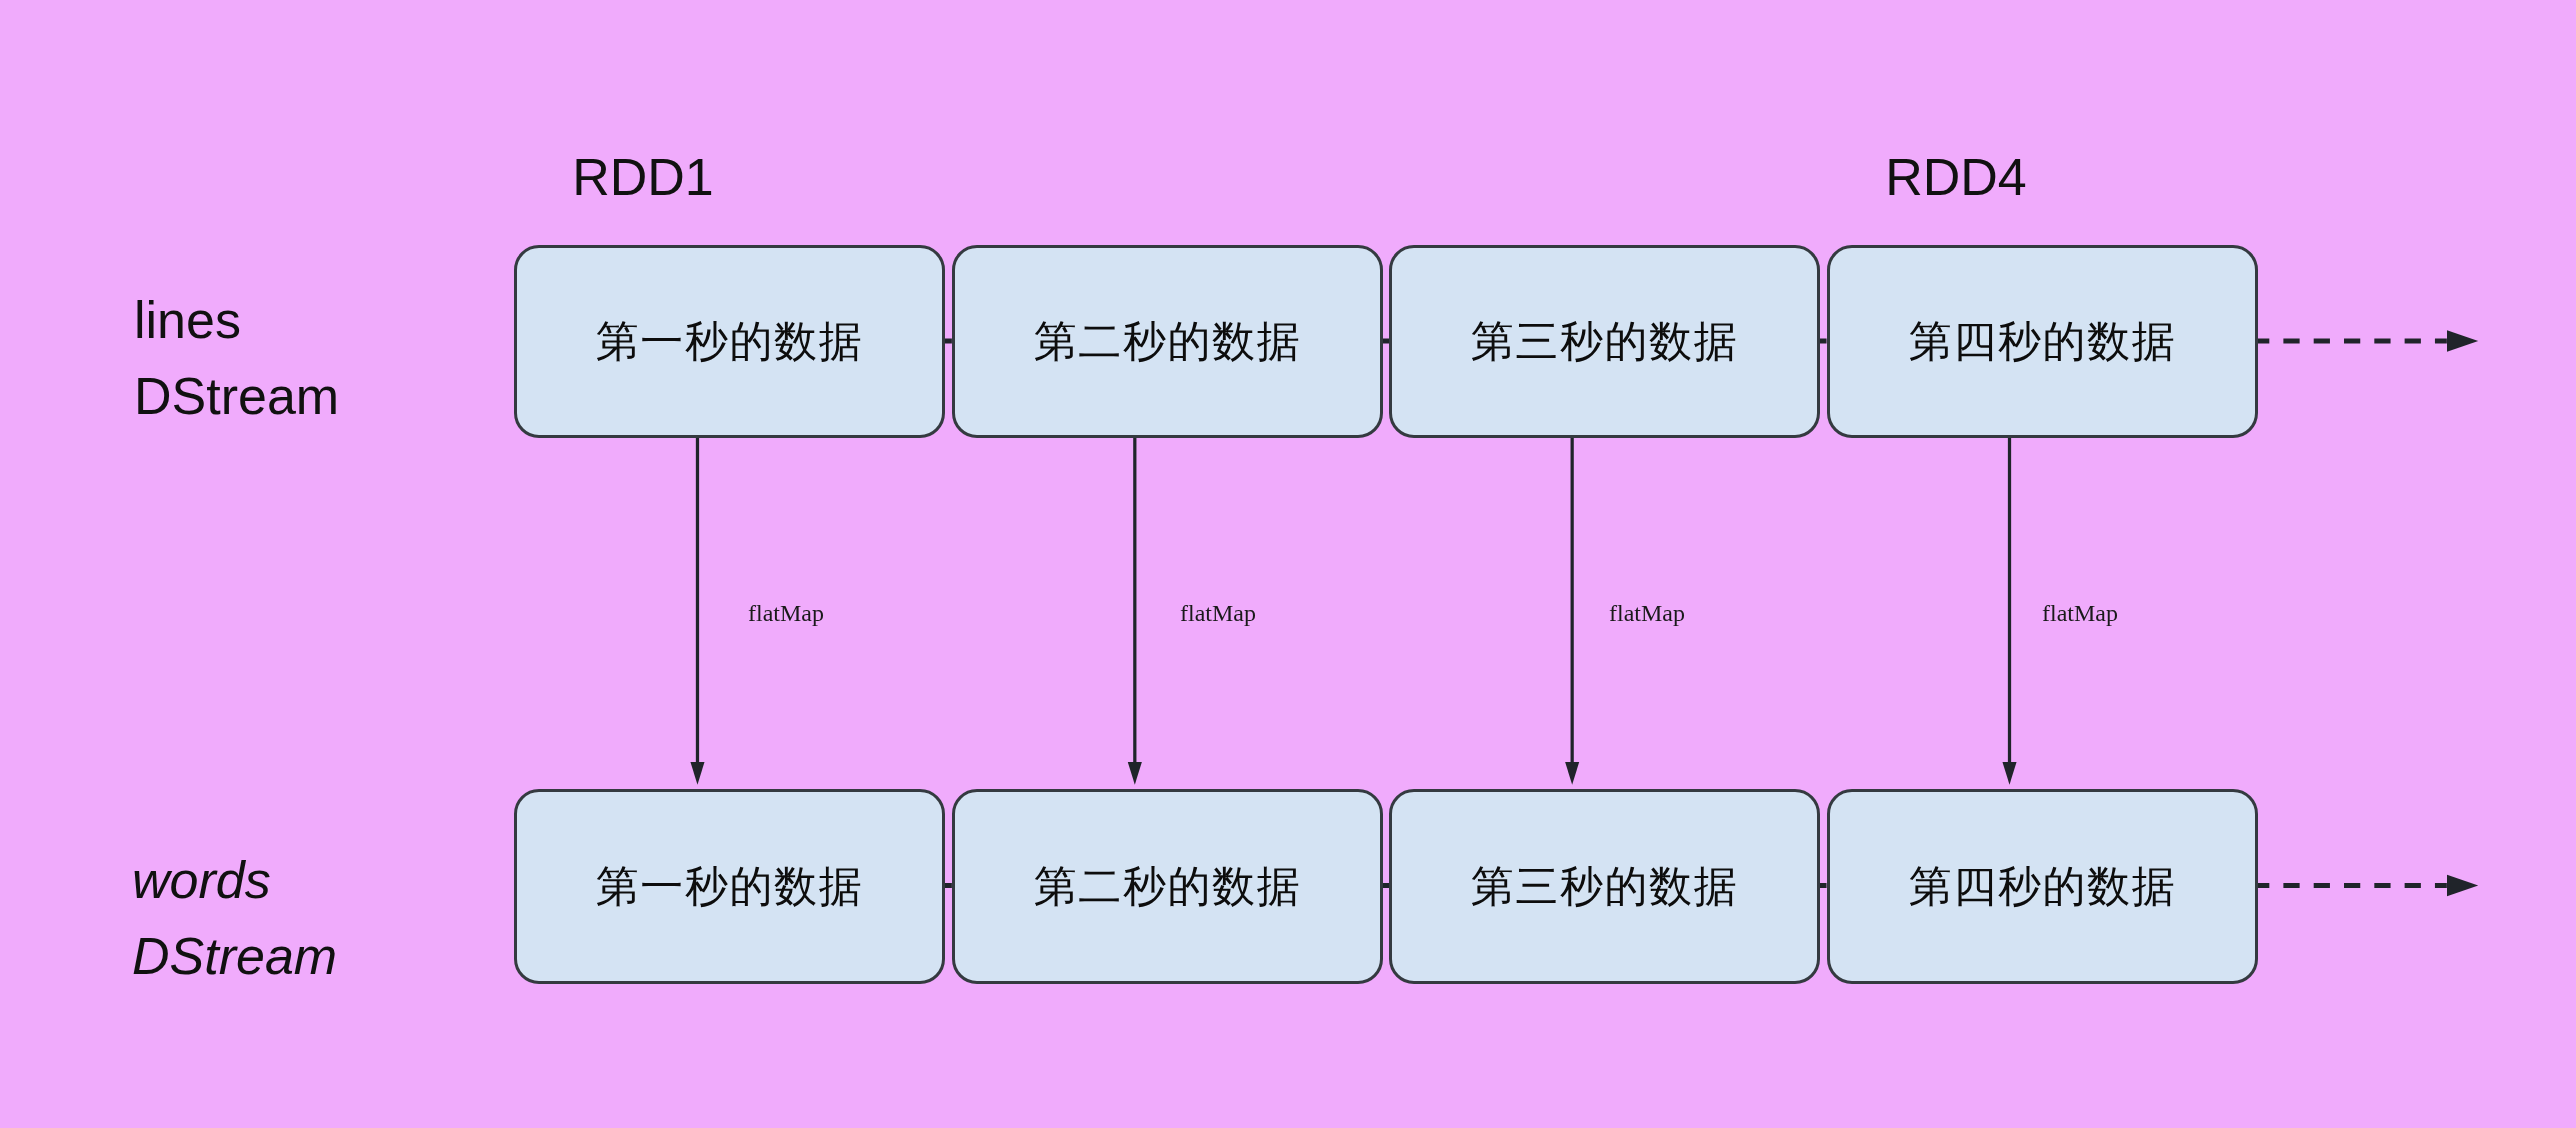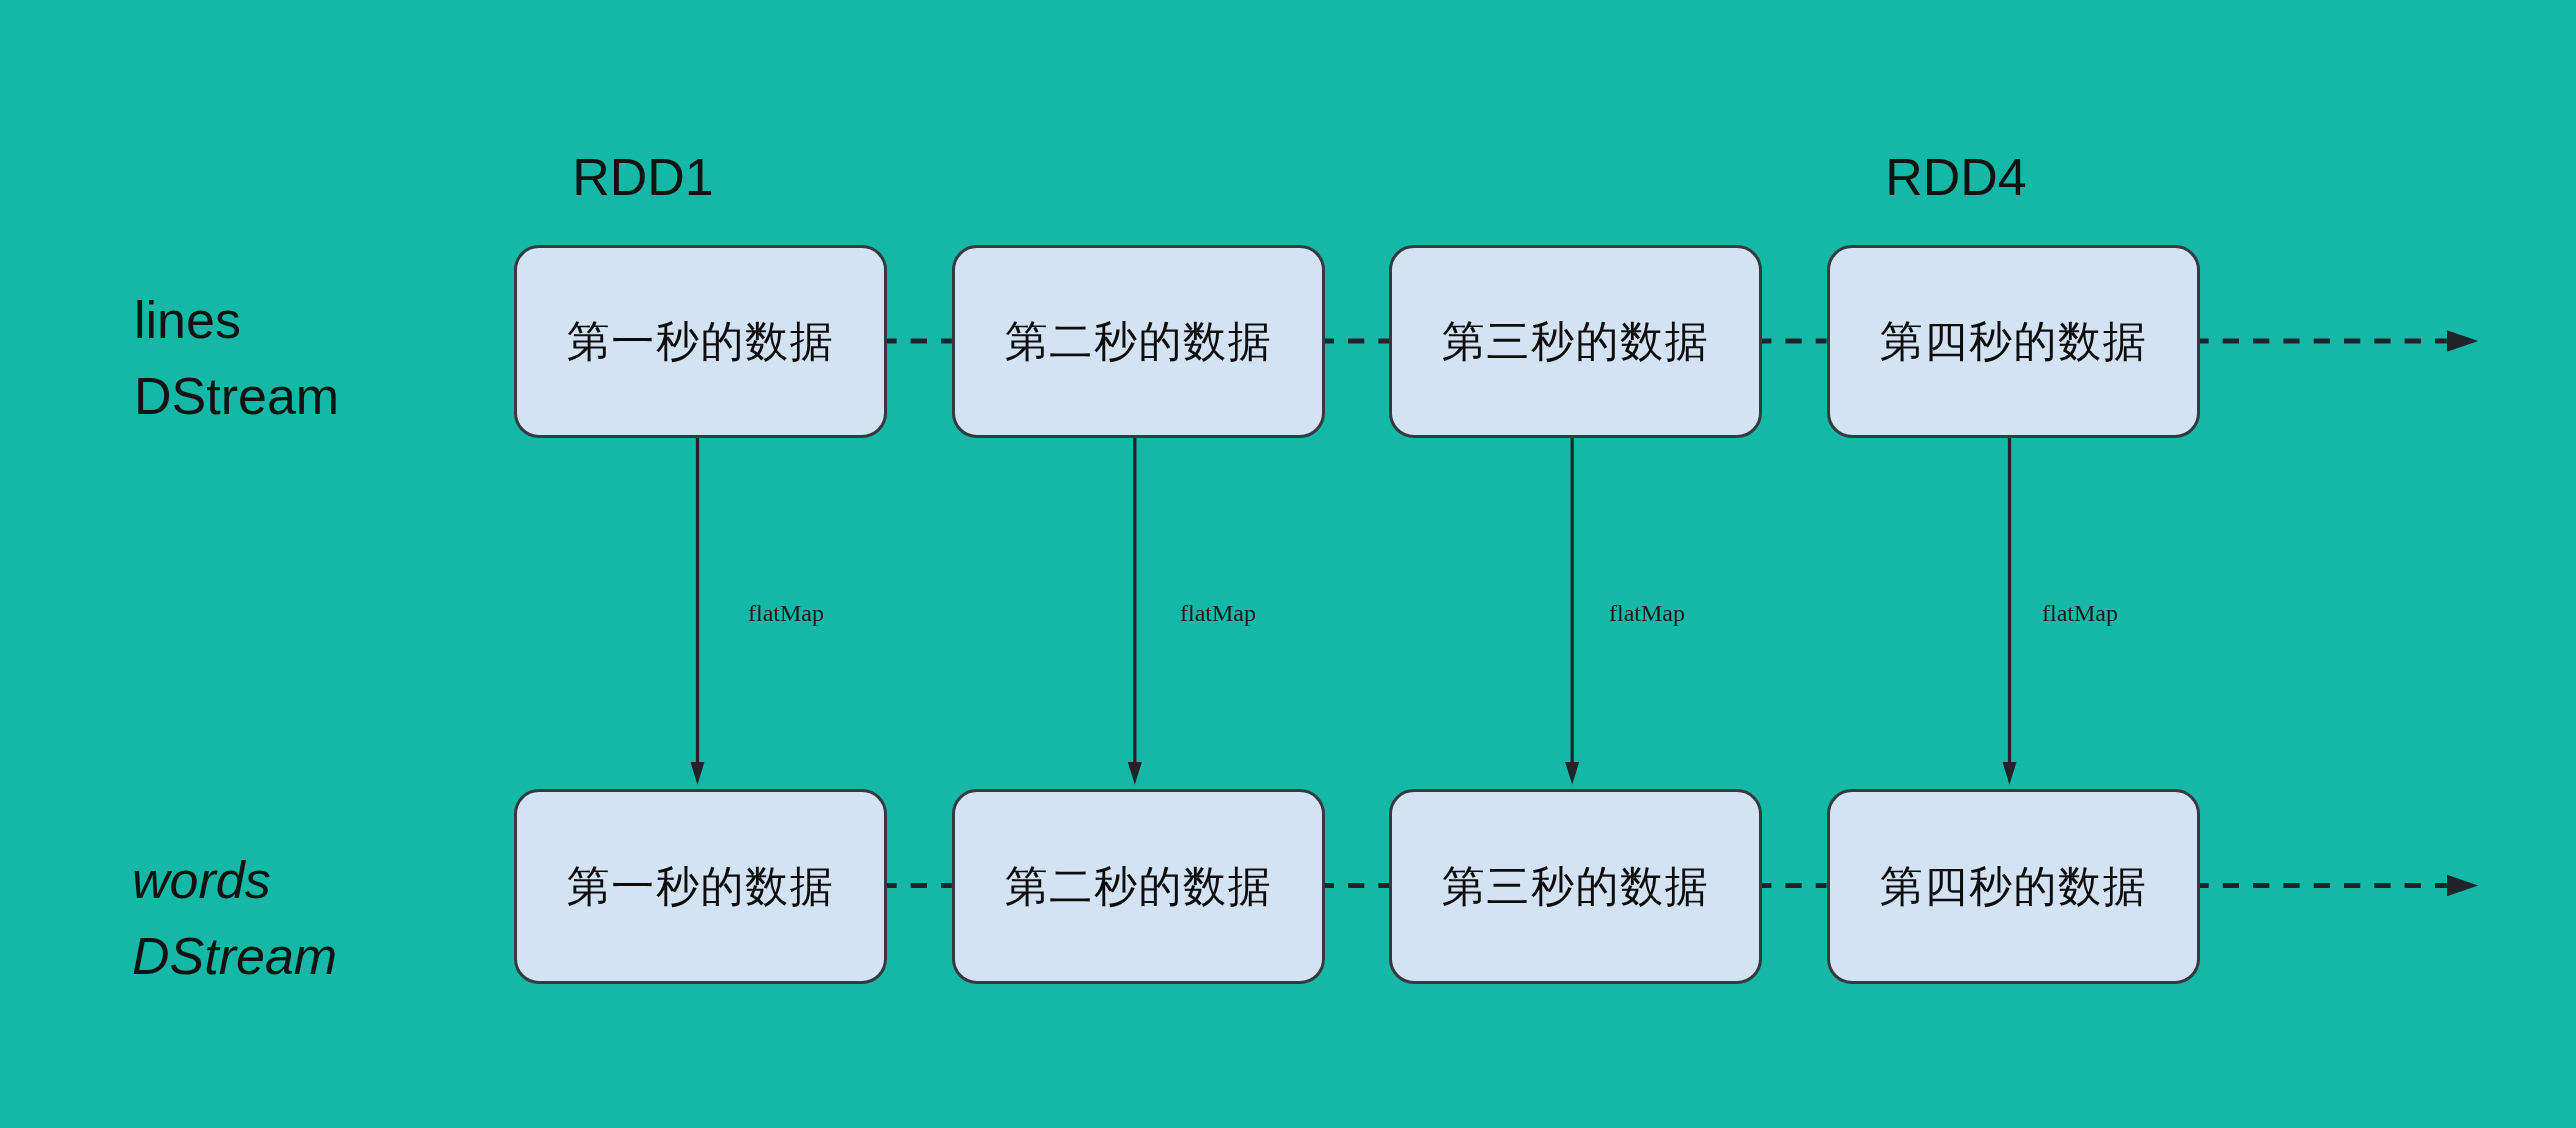--- a/index.html
+++ b/index.html
@@ -1,32 +1,32 @@
 <!DOCTYPE html>
 <html style="font-size:8.7px"><head>
 <meta charset="utf-8">
 <style>
   html, body { margin: 0; padding: 0; background: #f2f1eb; }
   .canvas {
     position: relative;
     width: 2576px;
     height: 1128px;
-    background: #14b8a6;
+    background: #f0abfc;
     font-family: "Liberation Sans", sans-serif;
     color: #111;
     overflow: hidden;
   }
   svg.wires {
     position: absolute;
     left: 0; top: 0;
     width: 2576px; height: 1128px;
   }
   .node {
     position: absolute;
-    width: 373px;
+    width: 431px;
     height: 193px;
     background: #d4e3f3;
     border: 3.8px solid #343a40;
     border-radius: 25px;
     box-sizing: border-box;
     display: flex;
     align-items: center;
     justify-content: center;
   }
   .node-text {

